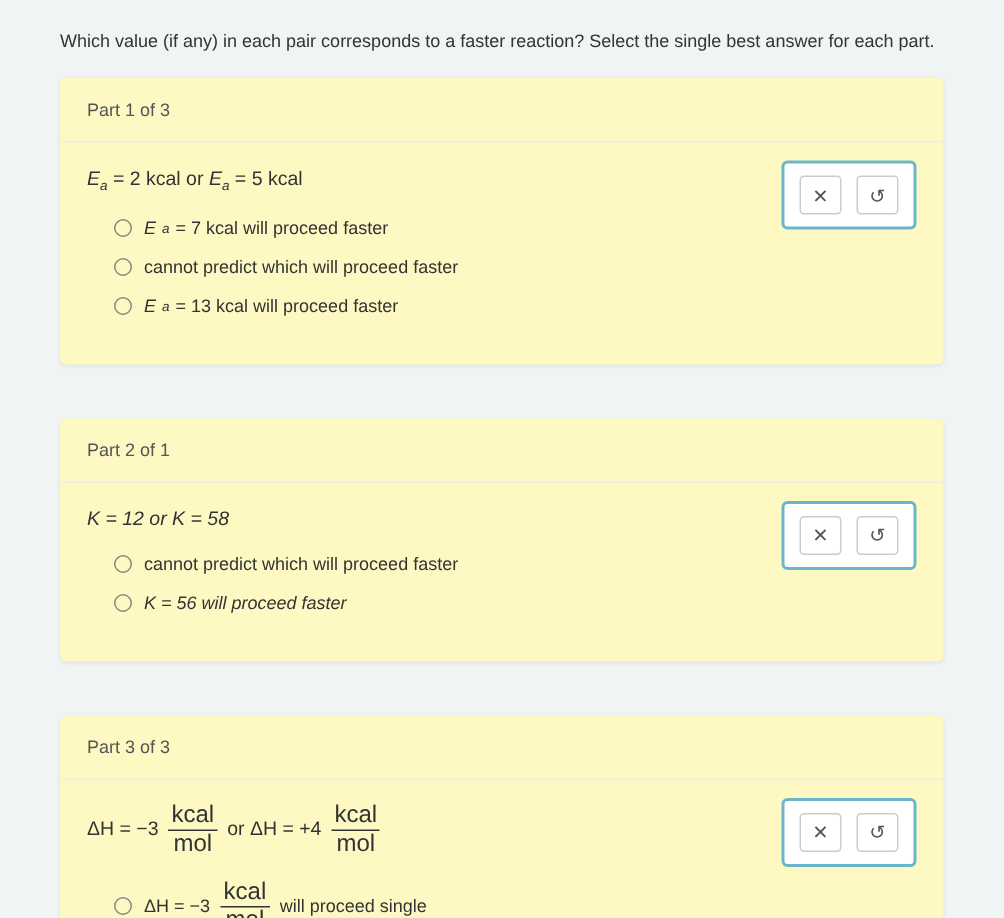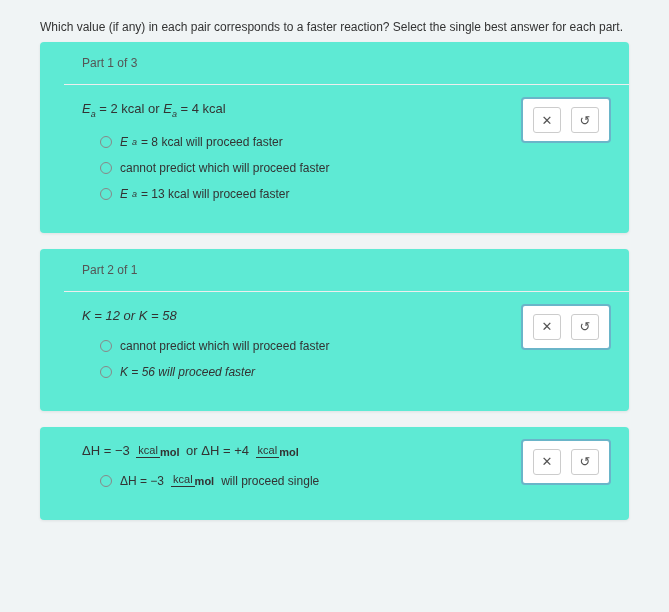--- a/index.html
+++ b/index.html
@@ -5,29 +5,28 @@
     * { box-sizing: border-box; margin: 0; padding: 0; }
     body {
       font-family: Arial, sans-serif;
       background: #f0f4f5;
       padding: 20px 40px;
       font-size: 12px;
       color: #333;
     }
     .question-title {
       font-size: 12px;
-      margin-bottom: 8px;
+      margin-bottom: 18px;
       color: #333;
     }
     .part-card {
-      background: #5eead4;
+      background: #fef9c3;
       border-radius: 4px;
       box-shadow: 0 1px 3px rgba(0,0,0,0.08);
-      margin-bottom: 16px;
-      padding-left: 24px;
+      margin-bottom: 36px;
     }
     .part-header {
       padding: 14px 18px;
       font-size: 12px;
       color: #555;
       border-bottom: 1px solid #eee;
     }
     .part-body {
       padding: 16px 18px 20px;
       position: relative;
@@ -80,48 +79,48 @@
       align-items: center;
       justify-content: center;
       font-size: 13px;
       color: #555;
       cursor: pointer;
     }
     .italic { font-style: italic; }
     .sub { font-size: 9px; vertical-align: sub; font-style: italic; }
     .frac {
       display: inline-flex;
-      flex-direction: row;
-      align-items: flex-end;
-      font-size: 11px;
+      flex-direction: column;
+      align-items: center;
+      font-size: 16px;
       line-height: 1;
       margin: 0 3px;
       vertical-align: middle;
     }
     .frac .top { border-bottom: 1px solid #333; padding: 0 2px 1px; }
-    .frac .bot { padding-top: 1px; font-weight: bold; }
+    .frac .bot { padding-top: 1px; }
   </style>
 </head>
 <body>
 
 <div class="question-title">Which value (if any) in each pair corresponds to a faster reaction? Select the single best answer for each part.</div>
 
 <div class="part-card">
   <div class="part-header">Part 1 of 3</div>
   <div class="part-body">
     <div class="problem-statement">
-      <span class="italic">E</span><span class="sub">a</span><span> = 2 kcal or </span><span class="italic">E</span><span class="sub">a</span><span> = 4 kcal</span>
+      <span class="italic">E</span><span class="sub">a</span><span> = 2 kcal or </span><span class="italic">E</span><span class="sub">a</span><span> = 5 kcal</span>
     </div>
     <div class="options">
       <div class="option">
         <div class="radio"></div>
         <div class="option-text">
           <span class="italic">E</span>
             <span class="sub">a</span>
-            <span> = 8 kcal will proceed faster</span>
+            <span> = 7 kcal will proceed faster</span>
         </div>
       </div>
       <div class="option">
         <div class="radio"></div>
         <div class="option-text">
             <span>cannot predict which will proceed faster</span>
           </div>
       </div>
       <div class="option">
         <div class="radio"></div>
@@ -158,20 +157,21 @@
       </div>
     </div>
     <div class="side-controls">
       <div class="control-btn">✕</div>
       <div class="control-btn">↺</div>
     </div>
   </div>
 </div>
 
 <div class="part-card">
+  <div class="part-header">Part 3 of 3</div>
   <div class="part-body">
     <div class="problem-statement">
       <span>ΔH = −3</span>
       <span class="frac">
           <span class="top">kcal</span>
           <span class="bot">mol</span>
         </span>
       <span> or </span>
       <span>ΔH = +4</span>
       <span class="frac">

